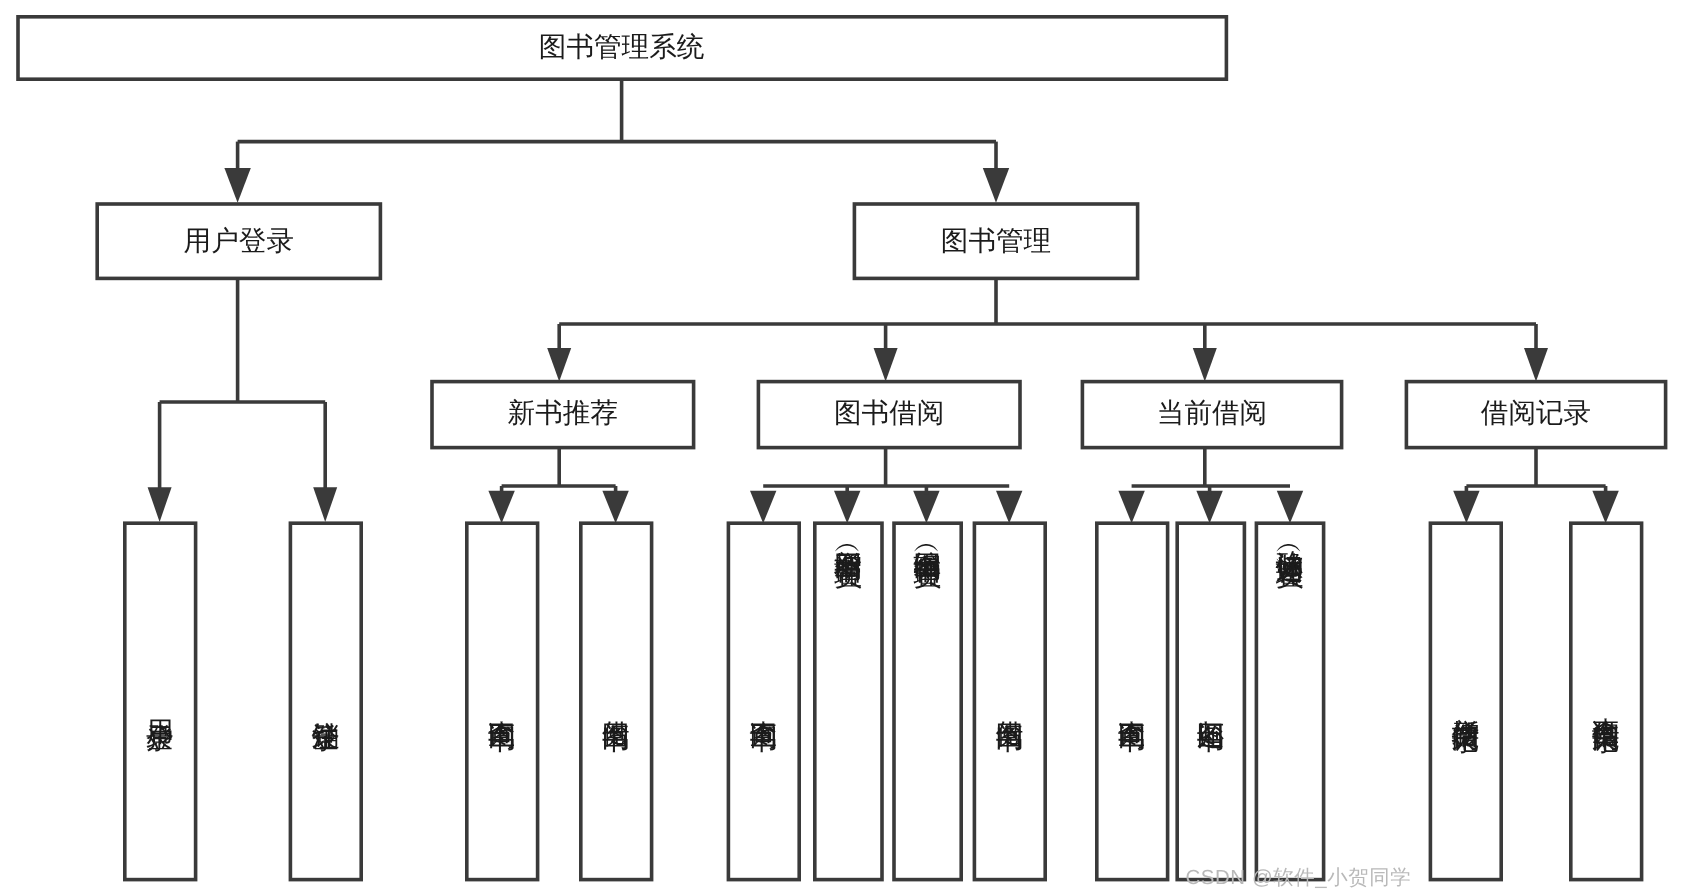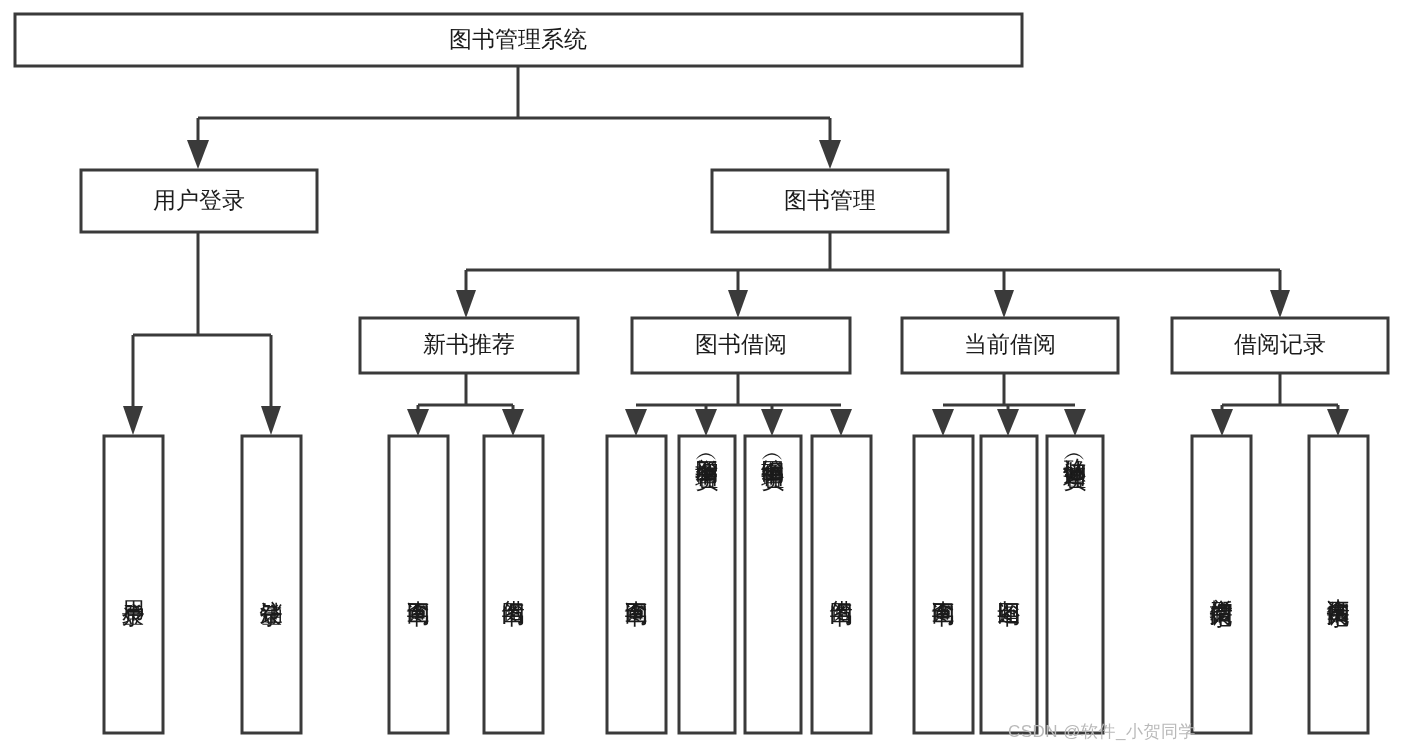--- a/index.html
+++ b/index.html
@@ -62,21 +62,21 @@
     font-family: "Liberation Sans", sans-serif;
     font-size: 23px;
     line-height: 1.06;
     color: #1b1b1b;
     letter-spacing: 1.5px;
     white-space: nowrap;
     text-align: center;
   }
   .watermark {
     position: absolute;
-    right: 0;
+    right: 20px;
     bottom: 4px;
     font-family: "Liberation Sans", sans-serif;
     font-size: 17px;
     color: #b9b9b9;
     letter-spacing: 0.5px;
     white-space: nowrap;
   }
 </style>
 </head>
 <body>

